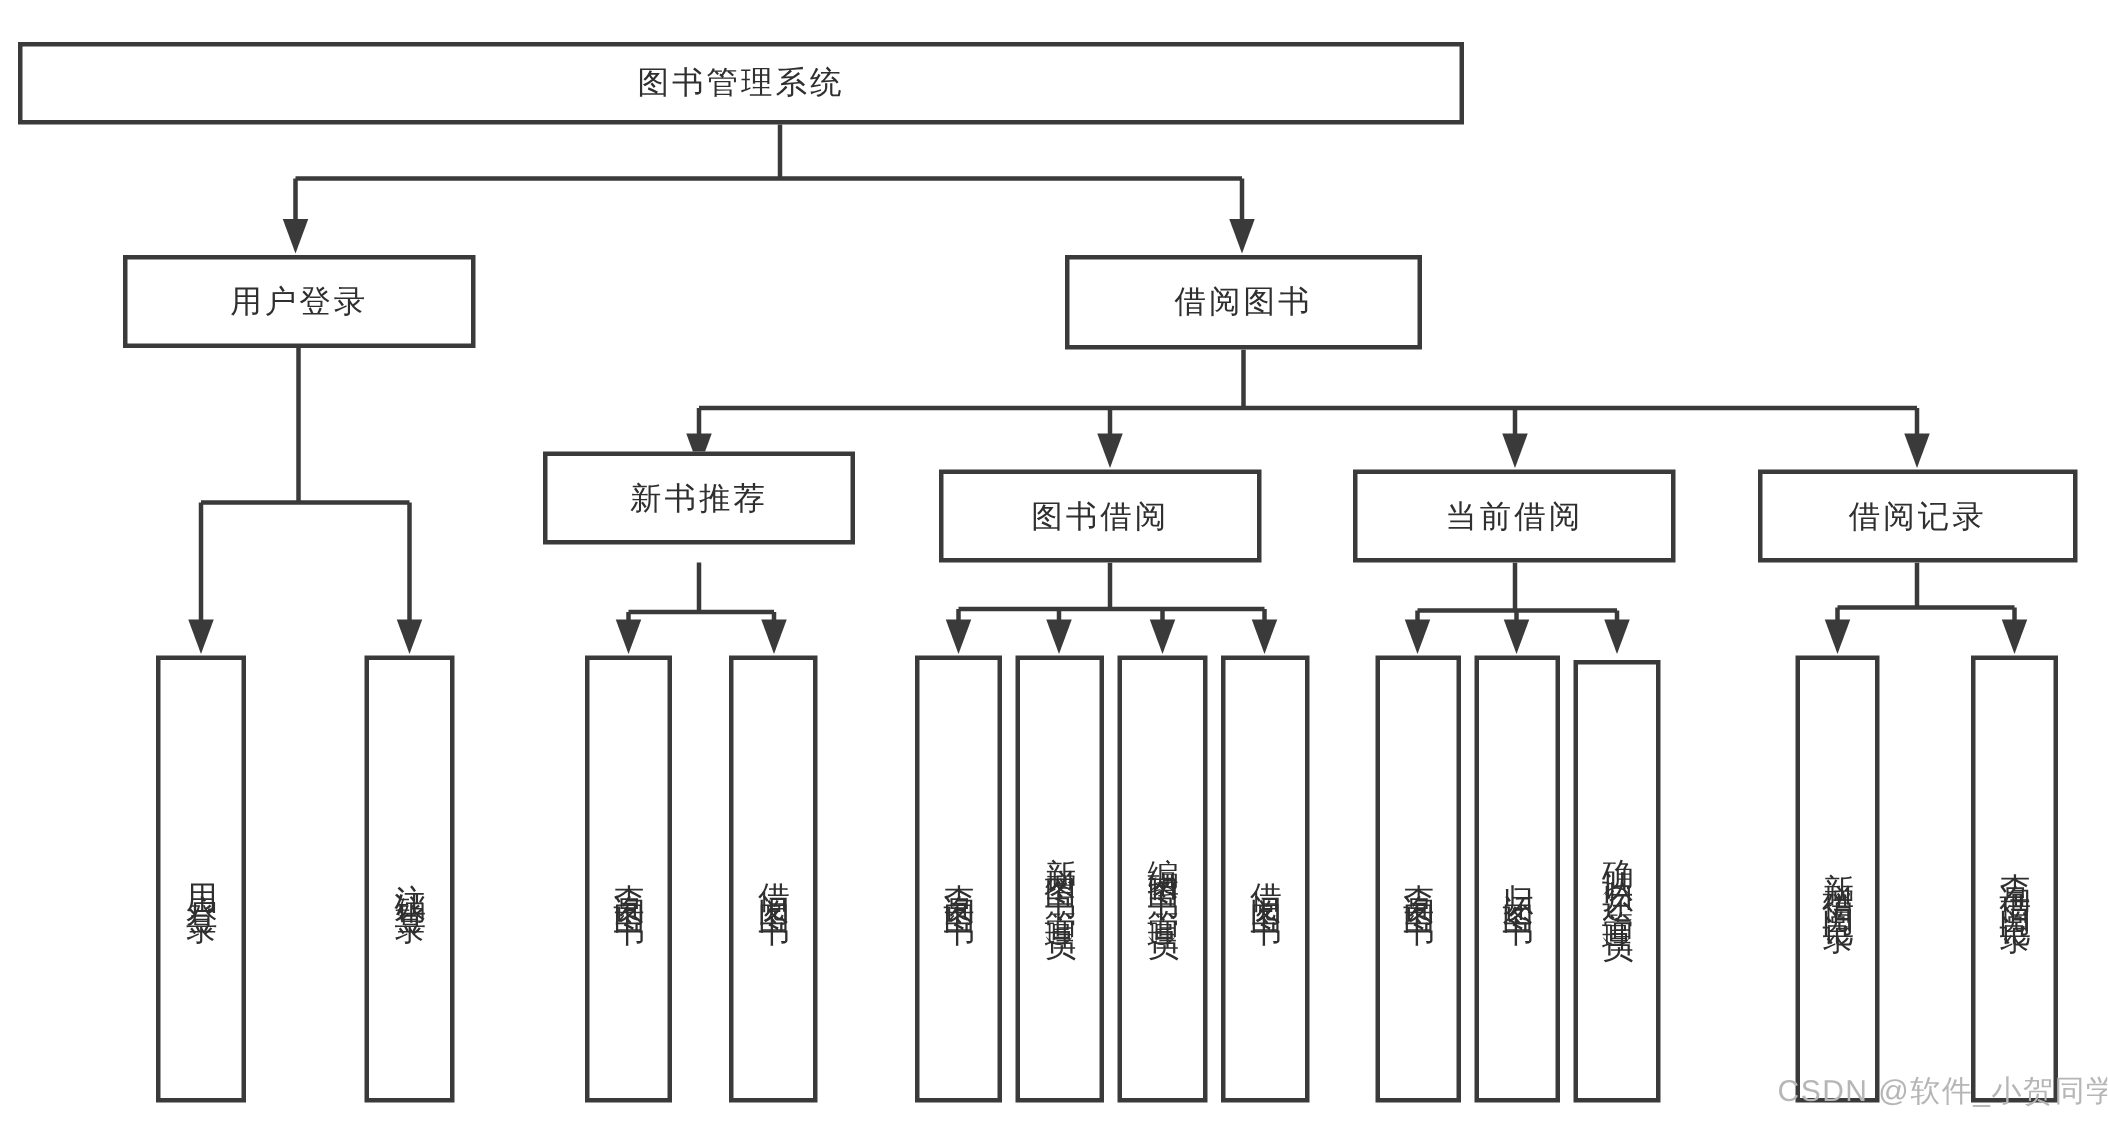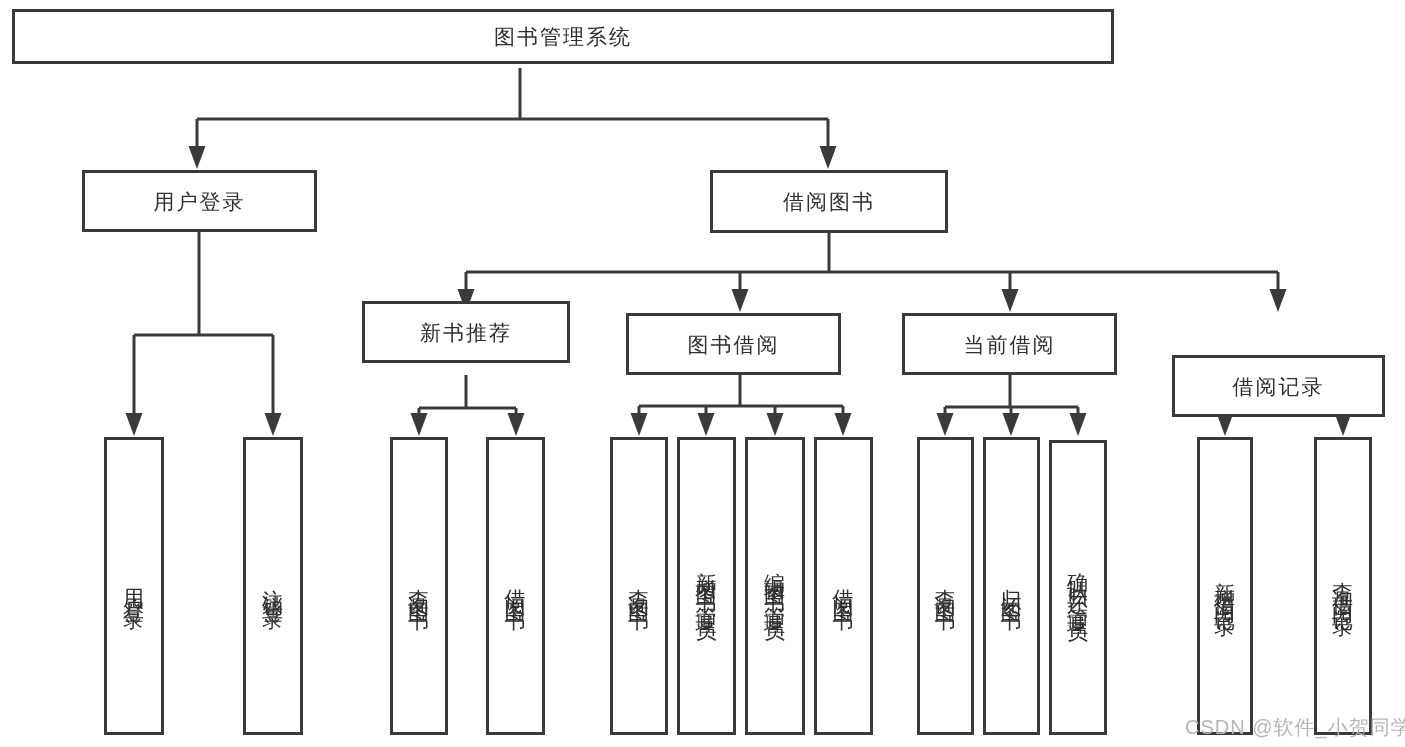--- a/index.html
+++ b/index.html
@@ -116,41 +116,41 @@
       <polygon points="1069.5,413 1086.5,413 1078,436"></polygon>
 
     <path d="M1278 375 V405"></path>
     <path d="M1225 405 H1343"></path>
     <path d="M1225 405 V414"></path>
       <polygon points="1216.5,413 1233.5,413 1225,436"></polygon>
     <path d="M1343 405 V414"></path>
       <polygon points="1334.5,413 1351.5,413 1343,436"></polygon>
   </svg>
 
-  <div class="box" style="left:12px; top:9px; width:1102px; height:55px;">
+  <div class="box" style="left:12px; top:28px; width:964px; height:55px;">
     <span class="hlabel">图书管理系统</span>
   </div>
 
   <div class="box" style="left:82px; top:170px; width:235px; height:62px;">
     <span class="hlabel">用户登录</span>
   </div>
   <div class="box" style="left:710px; top:170px; width:238px; height:63px;">
     <span class="hlabel">借阅图书</span>
   </div>
 
   <div class="box" style="left:362px; top:301px; width:208px; height:62px;">
     <span class="hlabel">新书推荐</span>
   </div>
   <div class="box" style="left:626px; top:313px; width:215px; height:62px;">
     <span class="hlabel">图书借阅</span>
   </div>
   <div class="box" style="left:902px; top:313px; width:215px; height:62px;text-align:center;">
     <span class="hlabel">当前借阅</span>
   </div>
-  <div class="box" style="left:1172px; top:313px; width:213px; height:62px;margin-top:42px;">
+  <div class="box" style="left:1172px; top:313px; width:213px; height:62px;">
     <span class="hlabel">借阅记录</span>
   </div>
 
   <div class="box vbox" style="left:104px; top:437px; width:60px; height:298px;">
     <span>用户登录</span>
   </div>
   <div class="box vbox" style="left:243px; top:437px; width:60px; height:298px;">
     <span>注销登录</span>
   </div>
 

